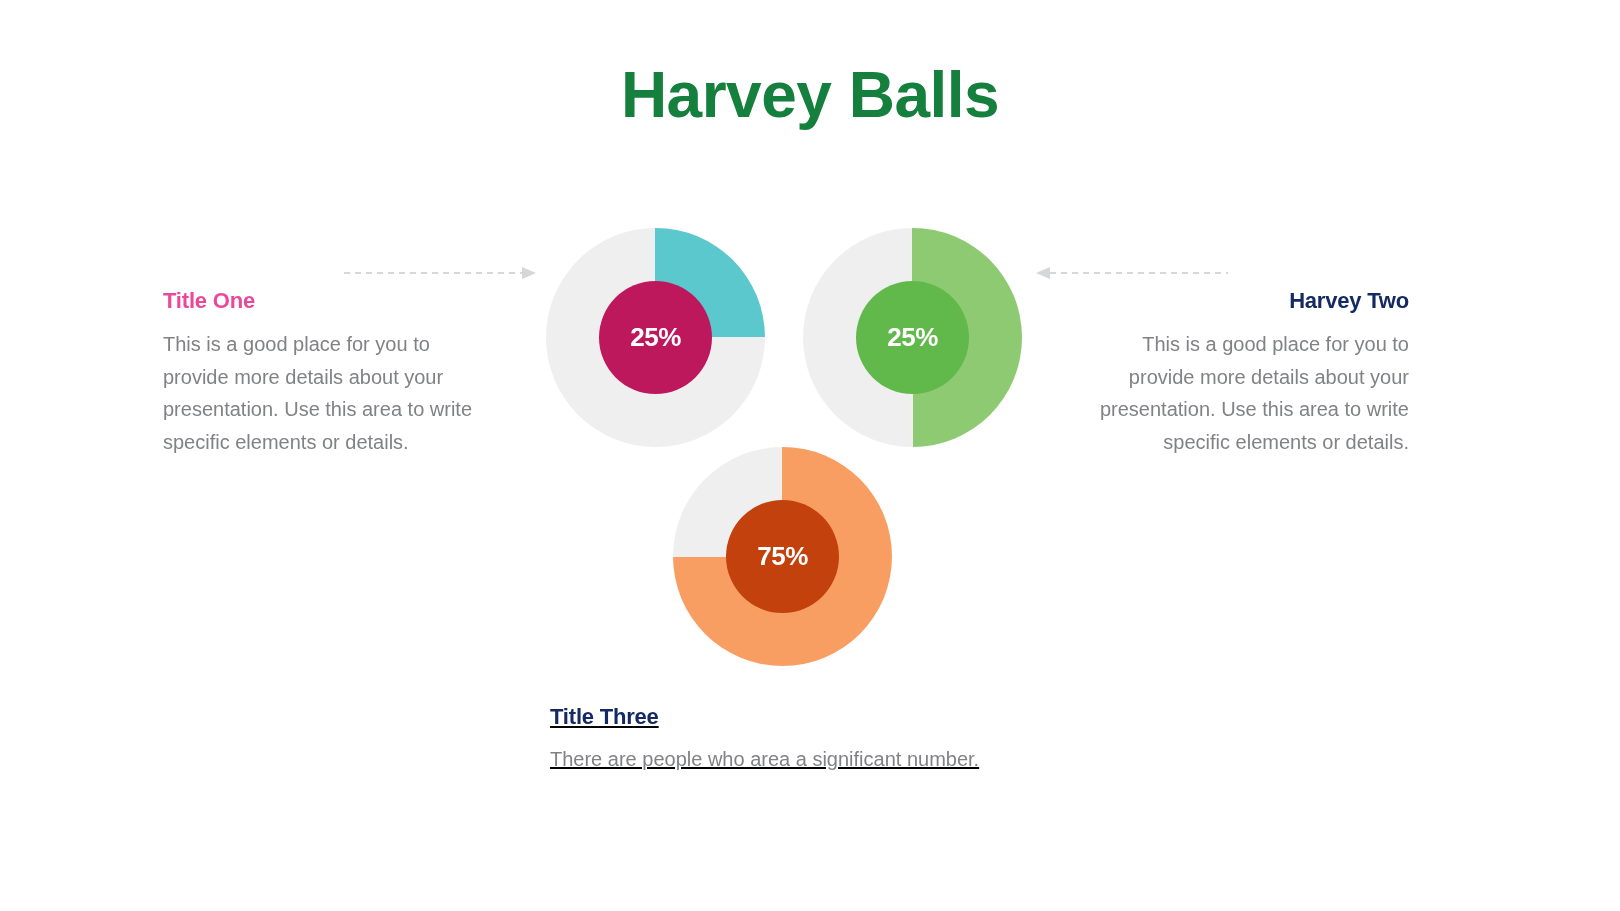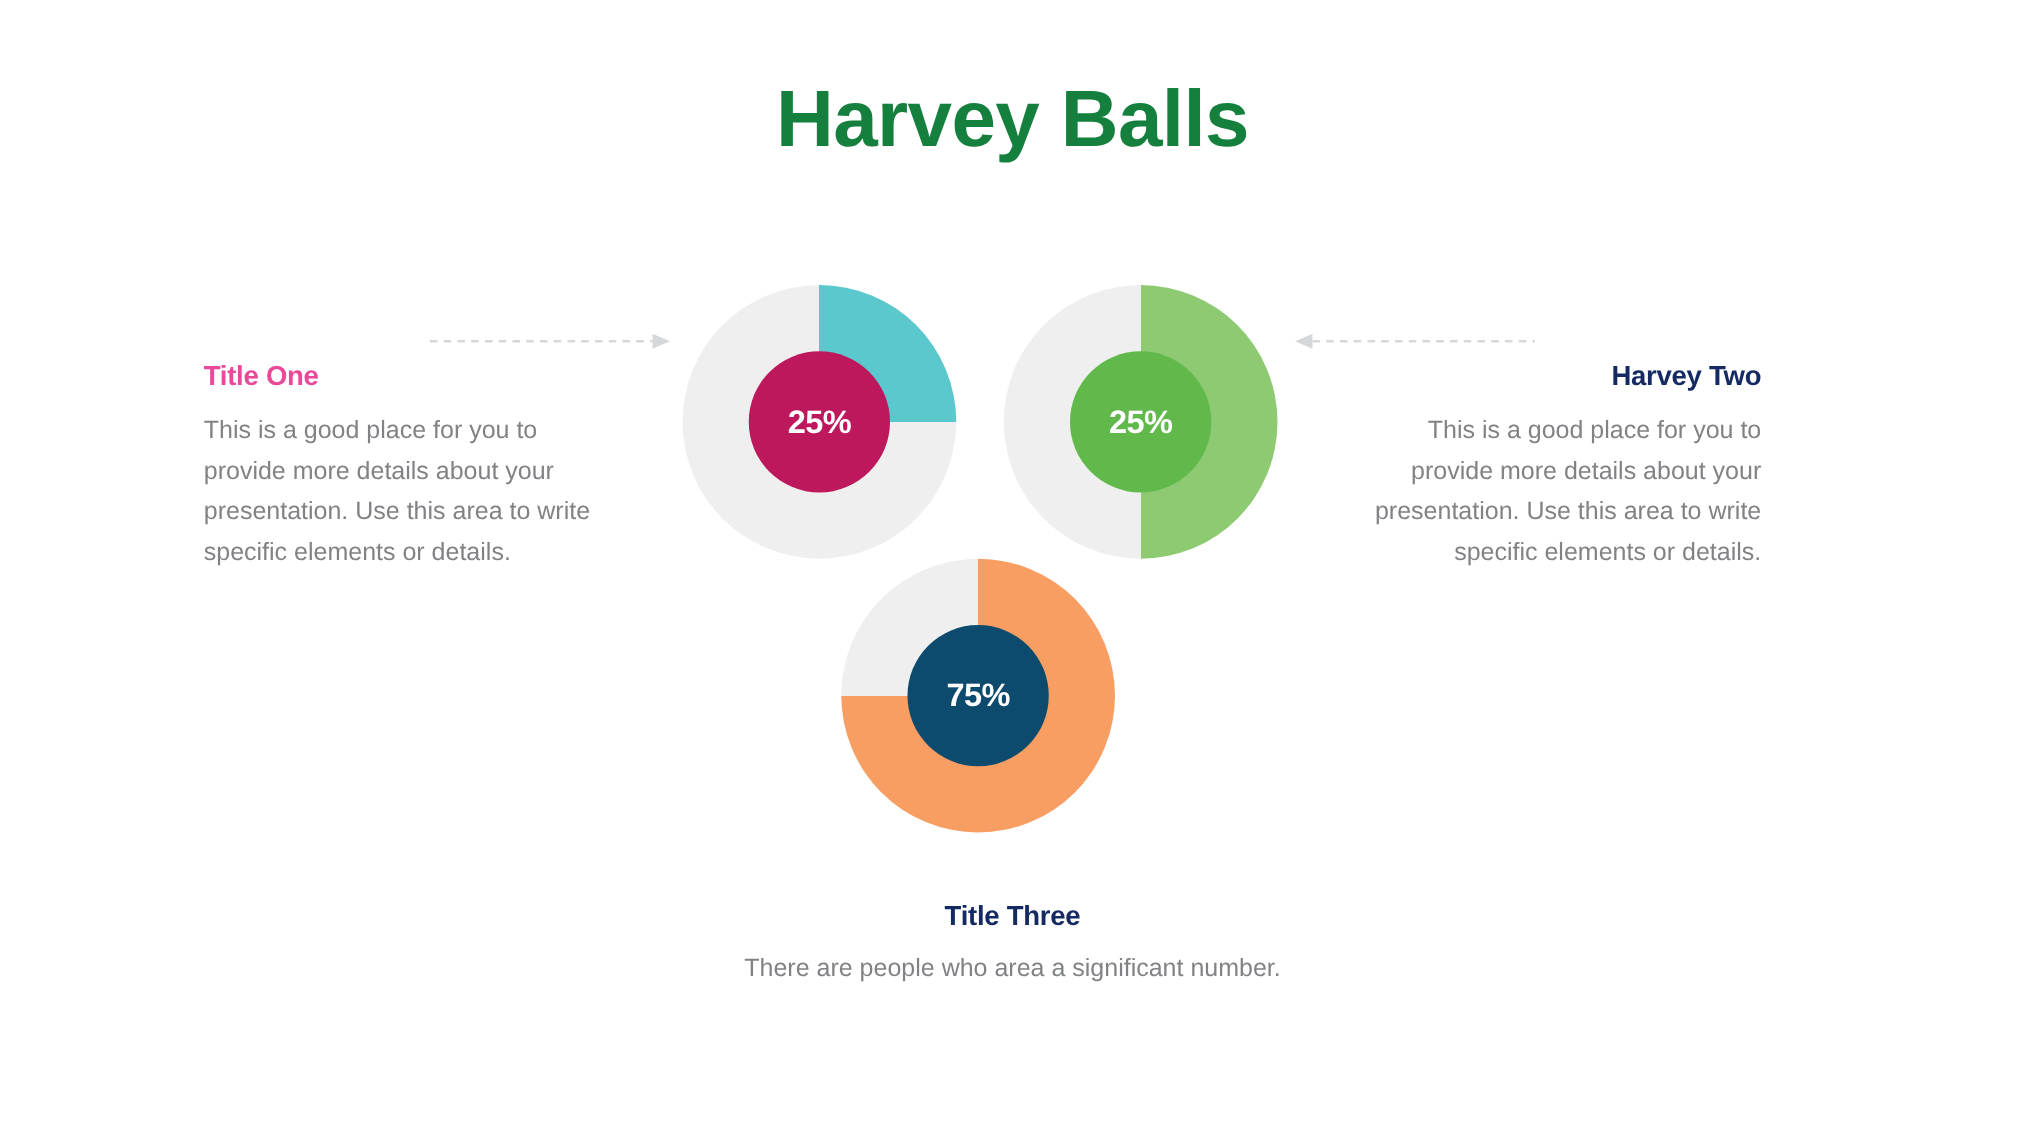--- a/index.html
+++ b/index.html
@@ -57,23 +57,23 @@
     line-height: 32.5px;
     color: #808285;
     font-weight: normal;
     margin: 0;
   }
 
   
   .text-block.bottom {
     left: 50%;
     transform: translateX(-50%);
-    top: 720px;
+    top: 704px;
     width: 520px;
-    text-align: center;
+    text-decoration: underline;
   }
   .text-block.bottom .block-title { margin-bottom: 13px; }
 
   
   .ball {
     position: absolute;
     border-radius: 50%;
   }
   .ball .ring {
     position: absolute;
@@ -160,21 +160,21 @@
 
   <div class="ball" id="ball-two">
     <div class="ring" style="background: conic-gradient(rgb(141, 202, 114) 0deg, rgb(141, 202, 114) 180deg, rgb(239, 239, 239) 180deg, rgb(239, 239, 239) 360deg);"></div>
     <div class="hub" style="background: rgb(98, 185, 75); color: rgb(255, 255, 255);">
       <span>25%</span>
     </div>
   </div>
 
   <div class="ball" id="ball-three">
     <div class="ring" style="background: conic-gradient(rgb(249, 158, 99) 0deg, rgb(249, 158, 99) 270deg, rgb(239, 239, 239) 270deg, rgb(239, 239, 239) 360deg);"></div>
-    <div class="hub" style="background: #0c4a6e; color: rgb(255, 255, 255);">
+    <div class="hub" style="background: #c2410c; color: rgb(255, 255, 255);">
       <span>75%</span>
     </div>
   </div>
 
   <div class="text-block left">
     <div class="block-title" style="color: #ec4899;">Title One</div>
     <div class="block-body" style="color: rgb(128, 130, 133);">This is a good place for you to provide more details about your presentation. Use this area to write specific elements or details.</div>
   </div>
 
   <div class="text-block right">

